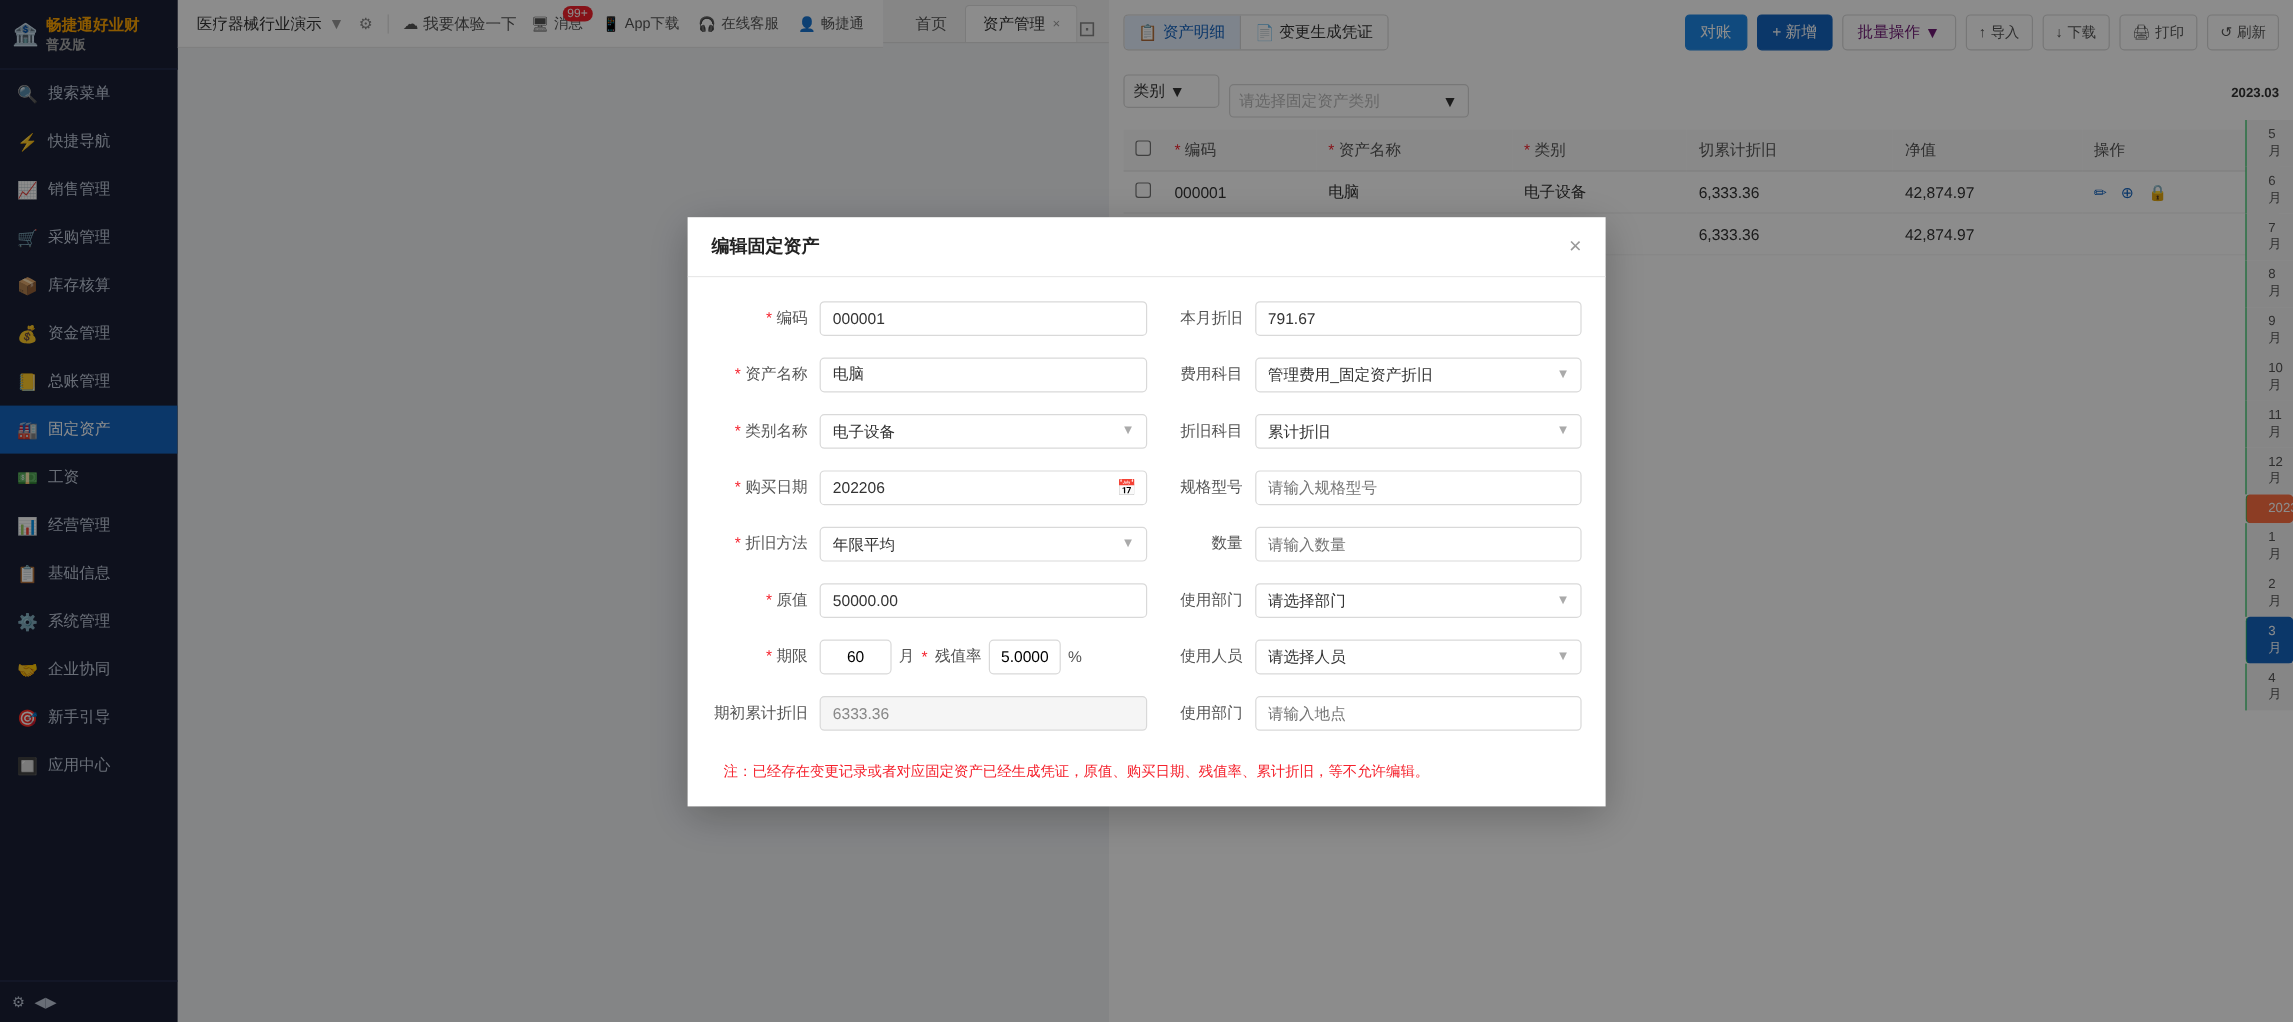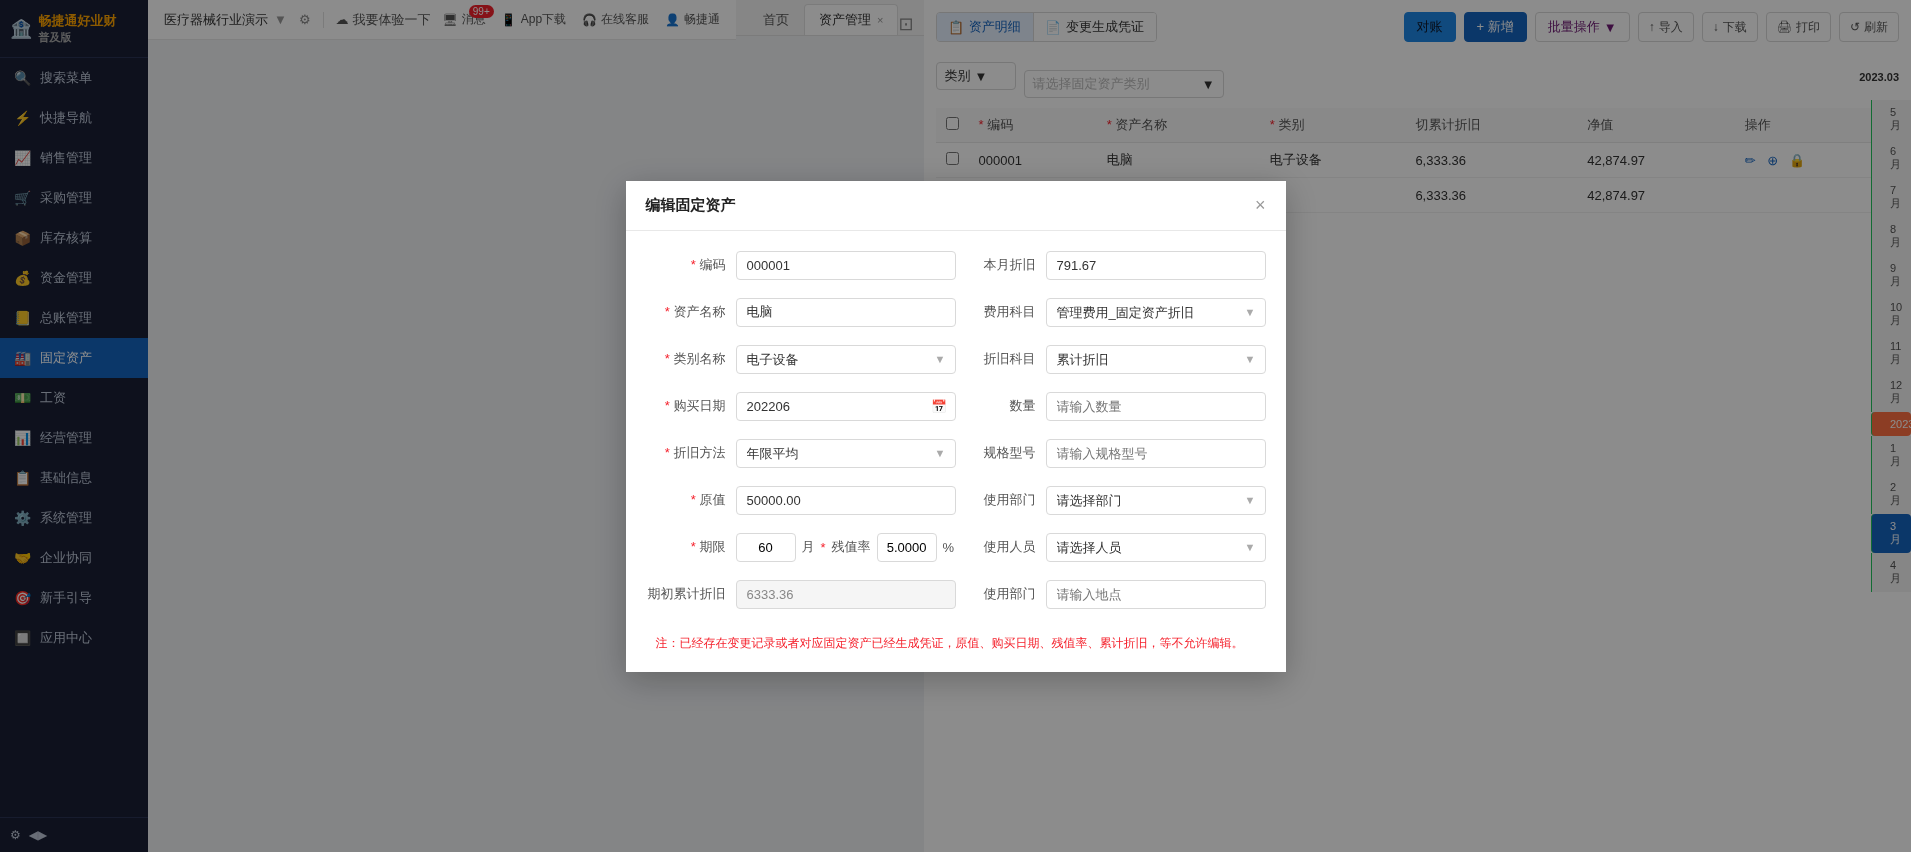--- a/index.html
+++ b/index.html
@@ -71,21 +71,21 @@
     
     .right-dates { position: absolute; right: 0; top: 100px; display: flex; flex-direction: column; gap: 0; }
     .date-badge { width: 40px; padding: 6px 18px; font-size: 11px; color: #555; background: #f5f5f5; border-left: 1px solid #22c55e; cursor: pointer; }
     .date-badge.highlight { background: #ff7043; color: #fff; border-radius: 4px; }
     .date-badge.highlight2 { background: #1565c0; color: #fff; border-radius: 4px; }
 
     
     .overlay { position: fixed; top: 0; left: 0; width: 100%; height: 100%; background: rgba(0,0,0,0.45); z-index: 100; display: flex; align-items: center; justify-content: center; }
 
     
-    .dialog { background: #fff; border-radius: 0; width: 660px; max-height: 90vh; overflow-y: auto; box-shadow: 0 8px 32px rgba(0,0,0,0.25); }
+    .dialog { background: #fff; border-radius: 0; width: 765px; max-height: 90vh; overflow-y: auto; box-shadow: 0 8px 32px rgba(0,0,0,0.25); }
     .dialog-header { padding: 14px 20px; border-bottom: 1px solid #e8e8e8; display: flex; align-items: center; justify-content: space-between; }
     .dialog-title { font-size: 15px; font-weight: 600; color: #222; }
     .dialog-close { font-size: 18px; color: #999; cursor: pointer; background: none; border: none; }
     .dialog-body { padding: 20px; }
     .dialog-footer { padding: 14px 20px; border-top: 1px solid #e8e8e8; display: flex; justify-content: center; gap: 12px; }
 
     
     .form-grid { display: grid; grid-template-columns: 1fr 1fr; gap: 0; }
     .form-row { display: flex; align-items: center; margin-bottom: 18px; gap: 0; }
     .form-label { width: 90px; text-align: right; padding-right: 10px; color: #555; font-size: 13px; white-space: nowrap; flex-shrink: 0; }
@@ -239,21 +239,21 @@
         <button class="toolbar-btn active-tab" style="border:none;border-right:1px solid #d9d9d9;border-radius:0;">
           <span>📋</span>
           <span>资产明细</span>
         </button>
         <button class="toolbar-btn" style="border:none;border-radius:0;">
           <span>📄</span>
           <span>变更生成凭证</span>
         </button>
       </div>
       <div class="toolbar-right">
-        <button class="toolbar-btn" style="background:#1e88e5;color:#0f172a;border-color:#1e88e5;">
+        <button class="toolbar-btn" style="background:#1e88e5;color:#ffffff;border-color:#1e88e5;">
           <span>对账</span>
         </button>
         <button class="toolbar-btn primary">
           <span>+ 新增</span>
         </button>
         <button class="toolbar-btn batch">
           <span>批量操作</span>
           <span>▼</span>
         </button>
         <button class="toolbar-right-btn">
@@ -451,27 +451,27 @@
             <label class="form-label">折旧科目</label>
             <div class="form-select-wrap">
               <select>
                 <option>累计折旧</option>
               </select>
               <span class="form-select-arrow">▼</span>
             </div>
           </div>
 
           <div class="form-row">
+            <label class="form-label">规格型号</label>
+            <input class="form-input" type="text" placeholder="请输入规格型号" style="">
+          </div>
+
+          <div class="form-row">
             <label class="form-label">数量</label>
             <input class="form-input" type="text" placeholder="请输入数量" style="">
-          </div>
-
-          <div class="form-row">
-            <label class="form-label">规格型号</label>
-            <input class="form-input" type="text" placeholder="请输入规格型号" style="">
           </div>
 
           <div class="form-row">
             <label class="form-label">使用部门</label>
             <div class="form-select-wrap">
               <select>
                 <option value="" style="color:#bbb;">请选择部门</option>
               </select>
               <span class="form-select-arrow">▼</span>
             </div>

